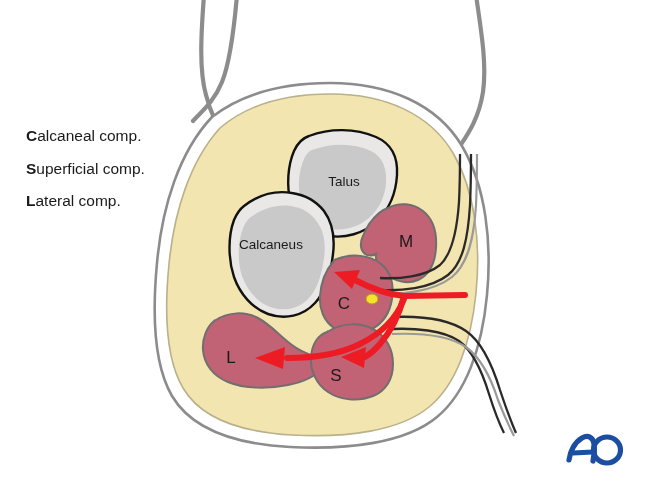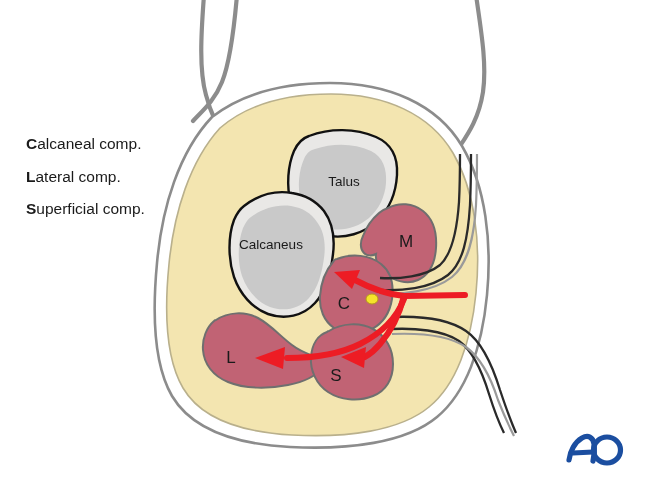--- a/index.html
+++ b/index.html
@@ -20,21 +20,21 @@
   #figure-svg {
     position: absolute;
     left: 0;
     top: 0;
     width: 665px;
     height: 493px;
   }
   .legend {
     position: absolute;
     left: 26px;
-    top: 136px;
+    top: 128px;
     width: 200px;
   }
   .legend-row {
     font-size: 15.5px;
     color: #1a1a1a;
     line-height: 1;
     margin-bottom: 17px;
     white-space: nowrap;
   }
   .legend-row .key {
@@ -231,24 +231,24 @@
       <polygon points="255,358 285,347 283,369" fill="#ED1C24"></polygon>
     </g>
 
   </svg>
 
   <div class="legend">
     <div class="legend-row">
       <span class="key">C</span><span>alcaneal comp.</span>
     </div>
     <div class="legend-row">
-      <span class="key">L</span><span>ateral comp.</span>
+      <span class="key">S</span><span>uperficial comp.</span>
     </div>
     <div class="legend-row">
-      <span class="key">S</span><span>uperficial comp.</span>
+      <span class="key">L</span><span>ateral comp.</span>
     </div>
   </div>
 
   <div class="ao-logo">
     <svg width="62" height="36" viewBox="0 0 62 36">
       <path d="M 5 28 C 6 19, 11 10, 18 6 C 24 2.5, 29 5, 30 12 C 31 19, 30 25, 29 29" fill="none" stroke="#1B4EA0" stroke-width="5.2" stroke-linecap="round"></path>
       <path d="M 9 21 L 29 20" fill="none" stroke="#1B4EA0" stroke-width="5.2" stroke-linecap="round"></path>
       <ellipse cx="43" cy="18" rx="13.5" ry="13" fill="none" stroke="#1B4EA0" stroke-width="5.2"></ellipse>
     </svg>
   </div>

